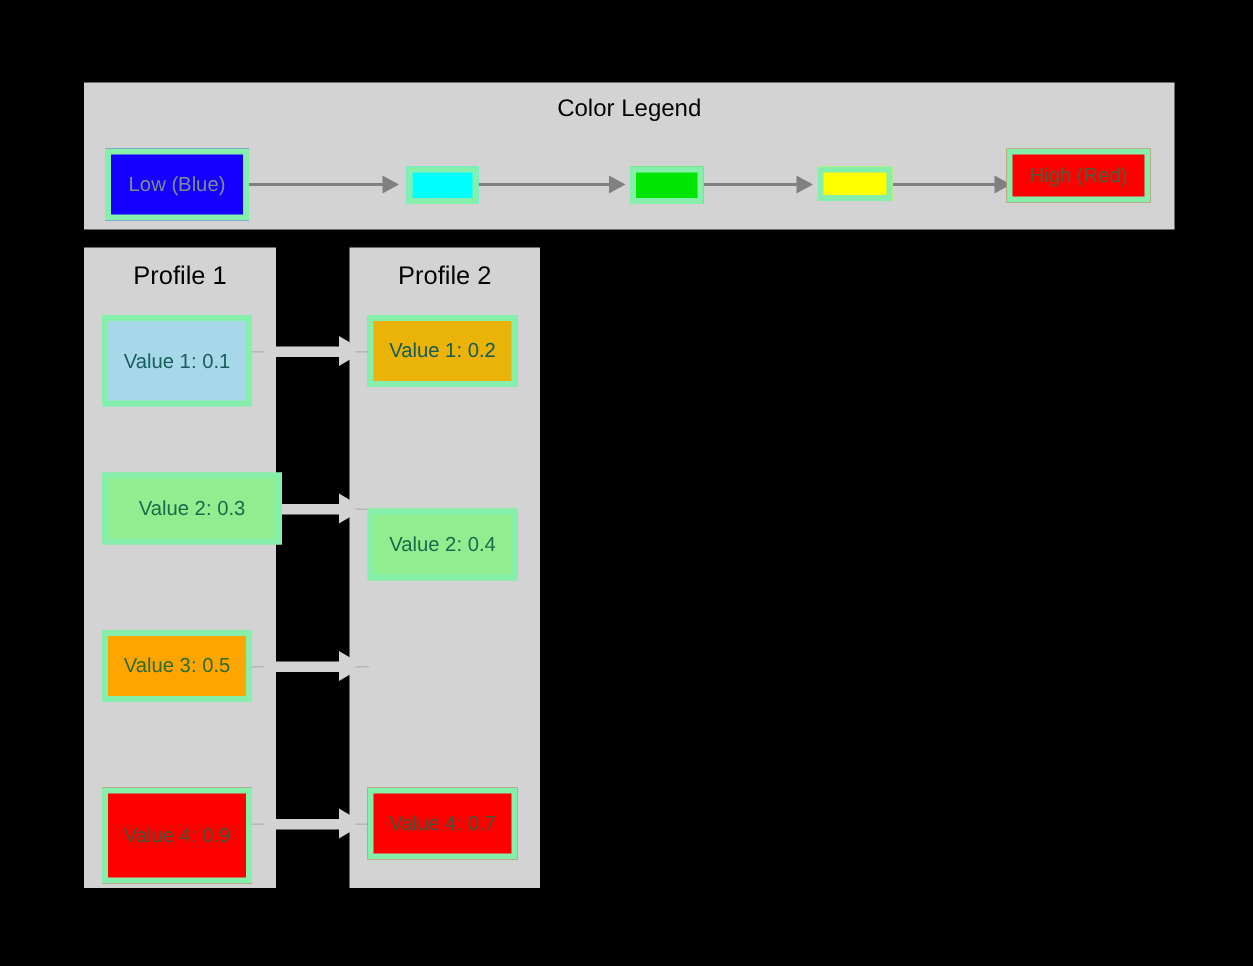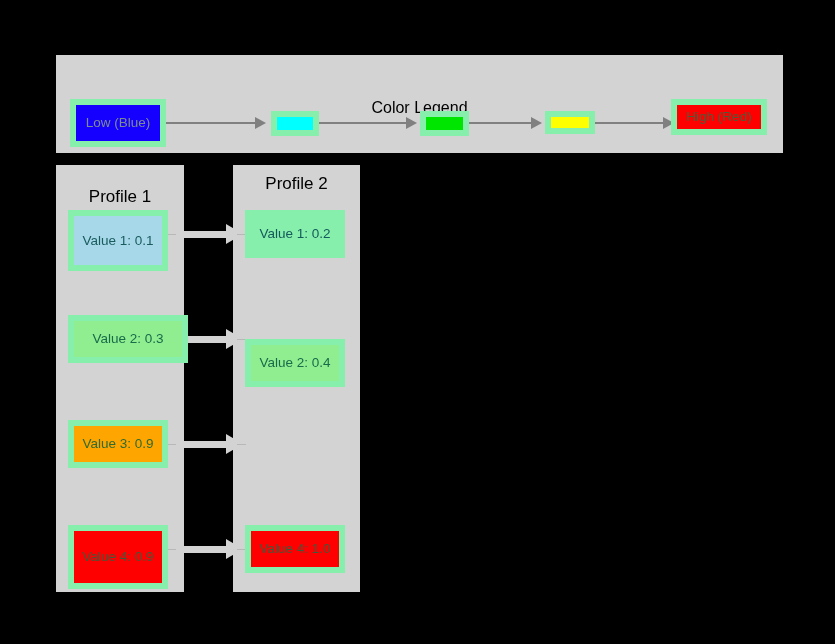--- a/index.html
+++ b/index.html
@@ -25,21 +25,21 @@
     width: 100%;
     text-align: center;
     color: #000000;
     font-size: 17px;
     font-family: "Liberation Sans", sans-serif;
     white-space: nowrap;
   }
   .node {
     position: absolute;
     box-sizing: border-box;
-    border: 6px solid #86efac;
+    border: 4px solid #86efac;
     display: flex;
     align-items: center;
     justify-content: center;
     font-size: 13.5px;
     font-family: "Liberation Sans", sans-serif;
     white-space: nowrap;
     line-height: 1;
   }
   .node.legend-end {
     font-size: 13.5px;
@@ -67,21 +67,20 @@
     border-left: 17px solid #d3d3d3;
   }
   .legend-title {
     position: absolute;
     width: 100%;
     text-align: center;
     color: #000000;
     font-size: 16px;
     font-family: "Liberation Sans", sans-serif;
     white-space: nowrap;
-    margin-top: 35px;
   }
   .stub {
     position: absolute;
     background: #b8b8b8;
     height: 1px;
     width: 10px;
   }
 </style>
 </head>
 <body>
@@ -108,21 +107,21 @@
 
   <div class="node" style="left:271px; top:111px; width:48px; height:25px; background:#00ffff;"></div>
 
   <div class="node" style="left:420px; top:111px; width:49px; height:25px; background:#00e600;"></div>
 
   <div class="node" style="left:545px; top:111px; width:50px; height:23px; background:#ffff00;"></div>
 
   <div class="node legend-end" style="left:671px; top:99px; width:96px; height:36px; background:#ff0000; color:#4a5d3a;">High (Red)</div>
 
   <div class="cluster" style="left:56px; top:165px; width:128px; height:427px;">
-    <div class="cluster-title" style="top:22px;">Profile 1</div>
+    <div class="cluster-title" style="top:9px;">Profile 1</div>
   </div>
 
   <div class="cluster" style="left:233px; top:165px; width:127px; height:427px;">
     <div class="cluster-title" style="top:9px;">Profile 2</div>
   </div>
 
   <div class="stub" style="left:166px; top:234px;"></div>
   <div class="edge-line thick" style="left:184px; top:231px; width:45px;"></div>
   <div class="arrow-head thick" style="left:226px; top:224px;"></div>
   <div class="stub" style="left:237px; top:234px; width:9px;"></div>
@@ -139,24 +138,24 @@
 
   <div class="stub" style="left:166px; top:549px;"></div>
   <div class="edge-line thick" style="left:184px; top:546px; width:45px;"></div>
   <div class="arrow-head thick" style="left:226px; top:539px;"></div>
   <div class="stub" style="left:237px; top:549px; width:9px;"></div>
 
   <div class="node" style="left:68px; top:210px; width:100px; height:61px; background:#a6d8ea; color:#1a5c5c;">Value 1: 0.1</div>
 
   <div class="node" style="left:68px; top:315px; width:120px; height:48px; background:#90ee90; color:#1a6b4a;">Value 2: 0.3</div>
 
-  <div class="node" style="left:68px; top:420px; width:100px; height:48px; background:#ffa500; color:#2e6b2e;">Value 3: 0.9</div>
+  <div class="node" style="left:68px; top:420px; width:100px; height:48px; background:#ffa500; color:#2e6b2e;">Value 3: 0.5</div>
 
   <div class="node" style="left:68px; top:525px; width:100px; height:64px; background:#ff0000; color:#3d5a3d;">Value 4: 0.9</div>
 
-  <div class="node" style="left:245px; top:210px; width:100px; height:48px; background:#86efac; color:#155a5a;">Value 1: 0.2</div>
+  <div class="node" style="left:245px; top:210px; width:100px; height:48px; background:#eab308; color:#155a5a;">Value 1: 0.2</div>
 
   <div class="node" style="left:245px; top:315px; width:100px; height:48px; background:#90ee90; color:#1a6b4a;margin-top:24px;">Value 2: 0.4</div>
 
 
-  <div class="node" style="left:245px; top:525px; width:100px; height:48px; background:#ff0000; color:#3d5a3d;">Value 4: 1.0</div>
+  <div class="node" style="left:245px; top:525px; width:100px; height:48px; background:#ff0000; color:#3d5a3d;">Value 4: 0.7</div>
 
 </div>
 
 </body></html>

